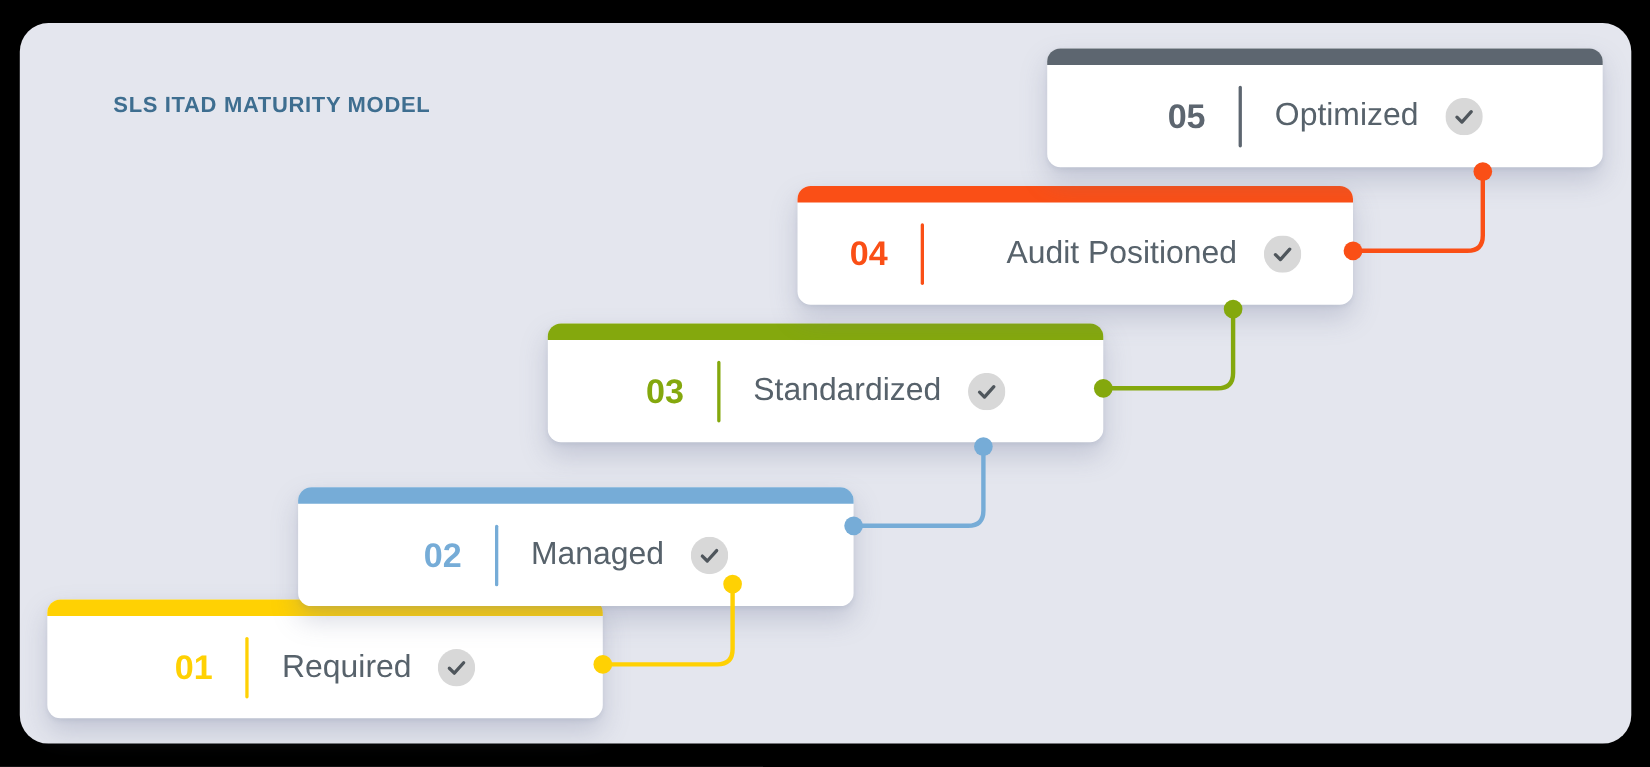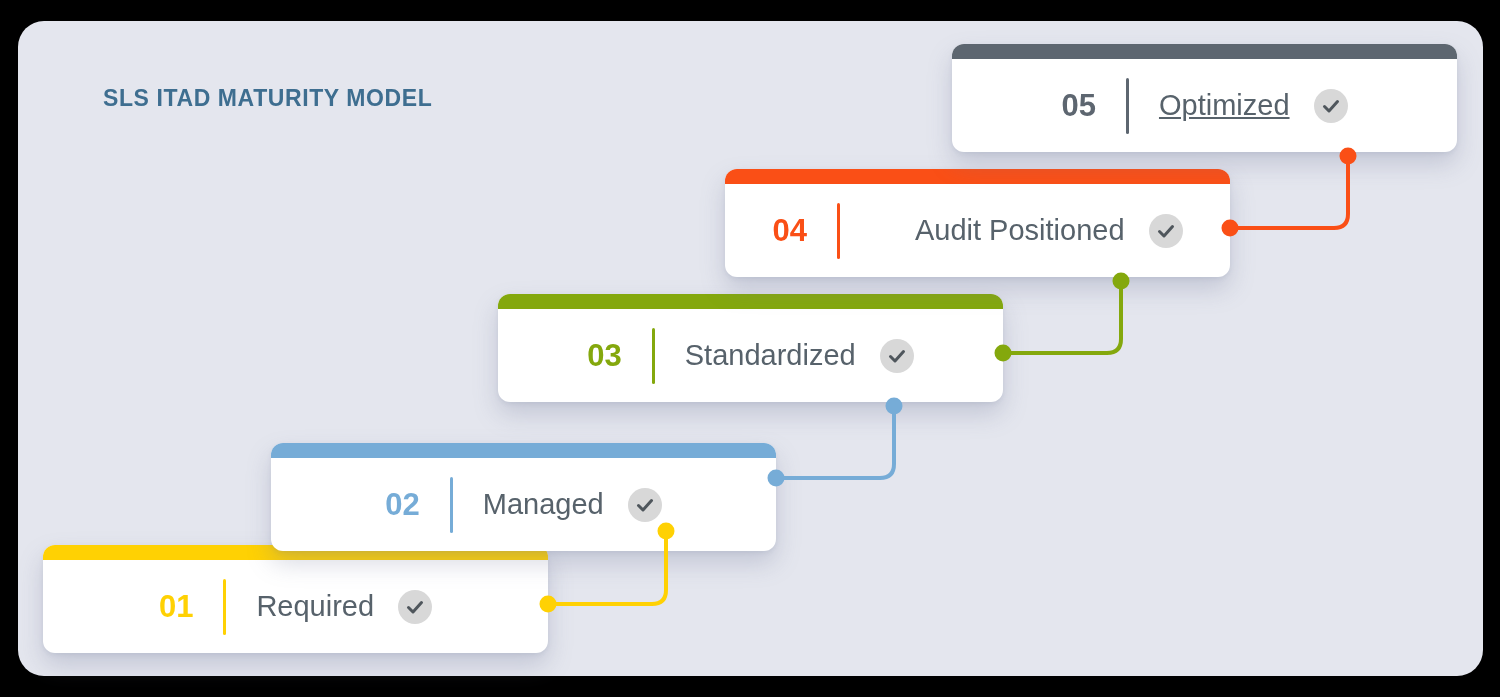--- a/index.html
+++ b/index.html
@@ -9,21 +9,21 @@
     font-family:"Liberation Sans", sans-serif;
     overflow:hidden;position:relative;
   }
   .stage{position:absolute;inset:0;}
   .panel{
     position:absolute;left:18px;top:21px;width:1465px;height:655px;
     border-radius:26px;
   }
   .title{
     position:absolute;left:85px;top:64px;margin:0;
-    font-size:23px;font-weight:700;letter-spacing:0.6px;
+    font-size:20px;font-weight:700;letter-spacing:0.6px;
   }
   .card{
     position:absolute;width:505px;height:108px;
     background:#ffffff;border-radius:12px;
     box-shadow:0 12px 24px rgba(110,120,150,0.28), 0 2px 4px rgba(110,120,150,0.12);
   }
   .bar{
     position:absolute;left:0;top:0;right:0;height:15px;
     border-radius:12px 12px 0 0;
     background:var(--accent);
@@ -118,21 +118,21 @@
         </svg>
       </span>
     </div>
   </div>
 
   <div class="card" style="left: 952px; top: 44px; --accent: #5d6670;">
     <div class="bar"></div>
     <div class="row">
       <span class="num">05</span>
       <span class="vdivider"></span>
-      <span class="label" style="color: rgb(87, 98, 107); text-decoration: underline;">Optimized</span>
+      <span class="label" style="color: rgb(87, 98, 107);">Optimized</span>
       <span class="check" style="--check-bg: #d8d8d8; --check-stroke: #4f565c;">
         <svg width="34" height="34" viewBox="0 0 34 34">
           <circle class="cbg" cx="17" cy="17" r="17"></circle>
           <path class="cmk" d="M10.5 17.5 L15 22 L23.5 12.5"></path>
         </svg>
       </span>
     </div>
   </div>
 
   <svg class="connectors" width="1500" height="697" viewBox="0 0 1500 697">

